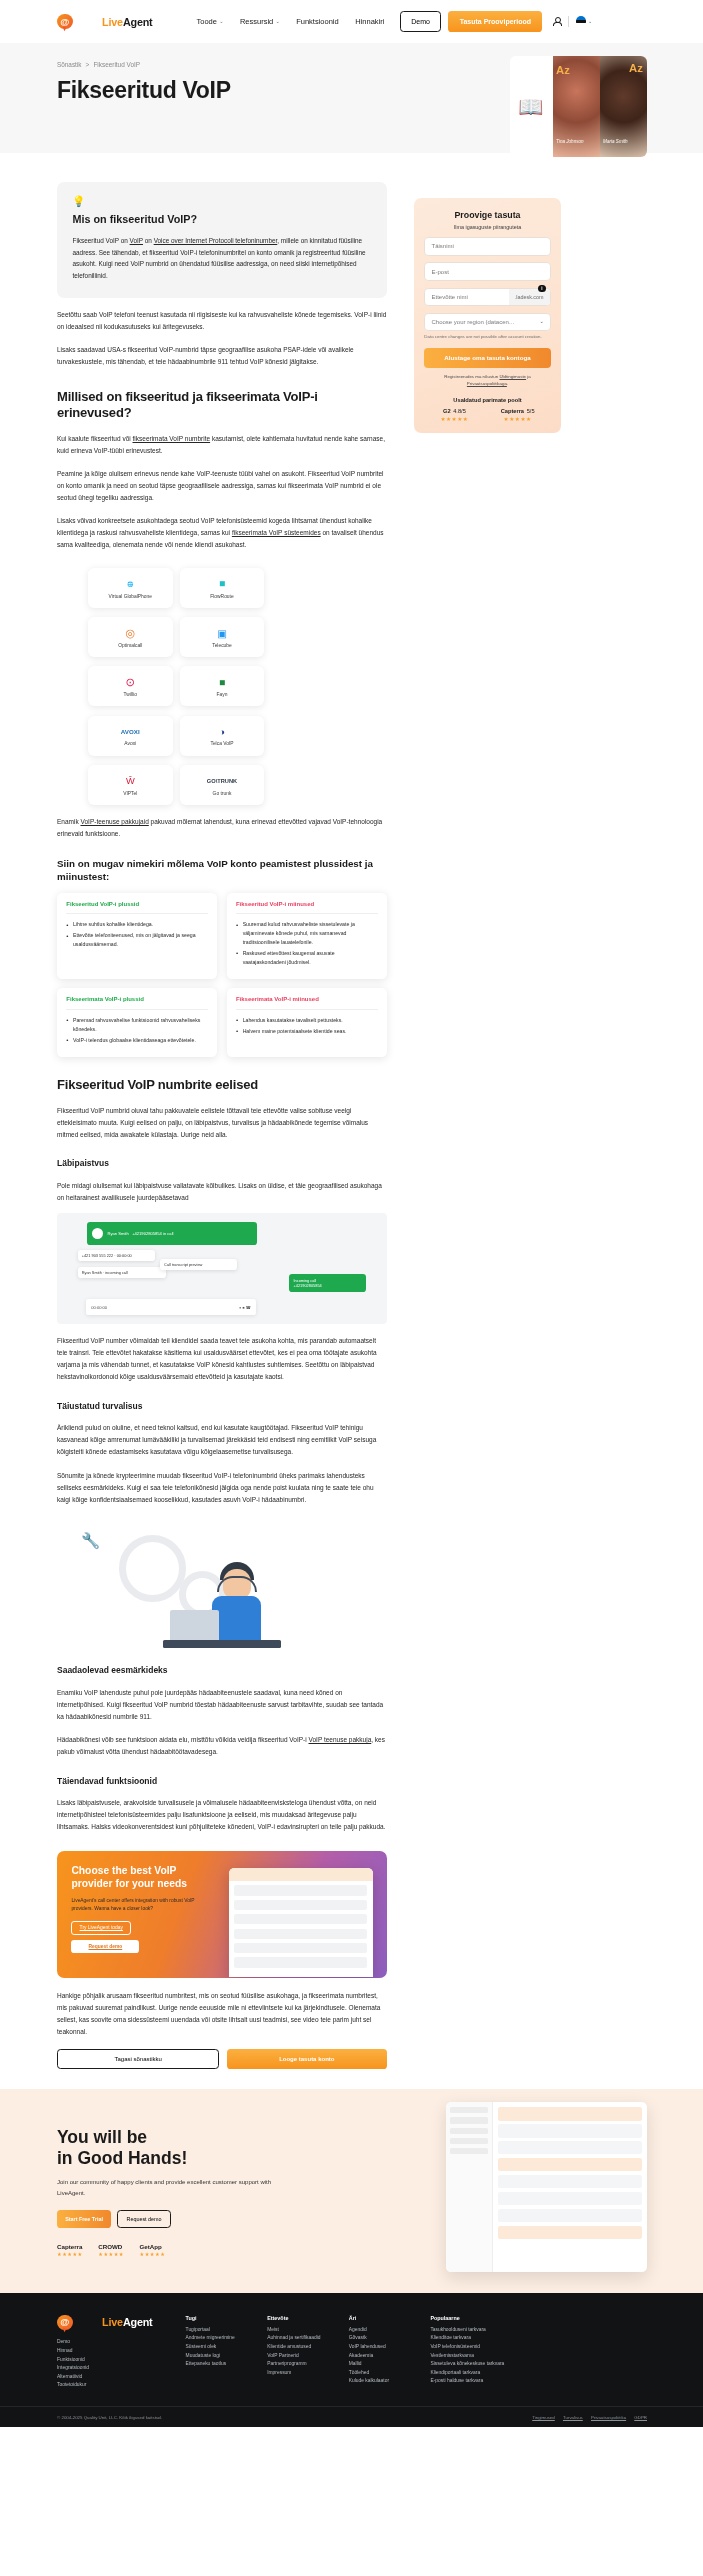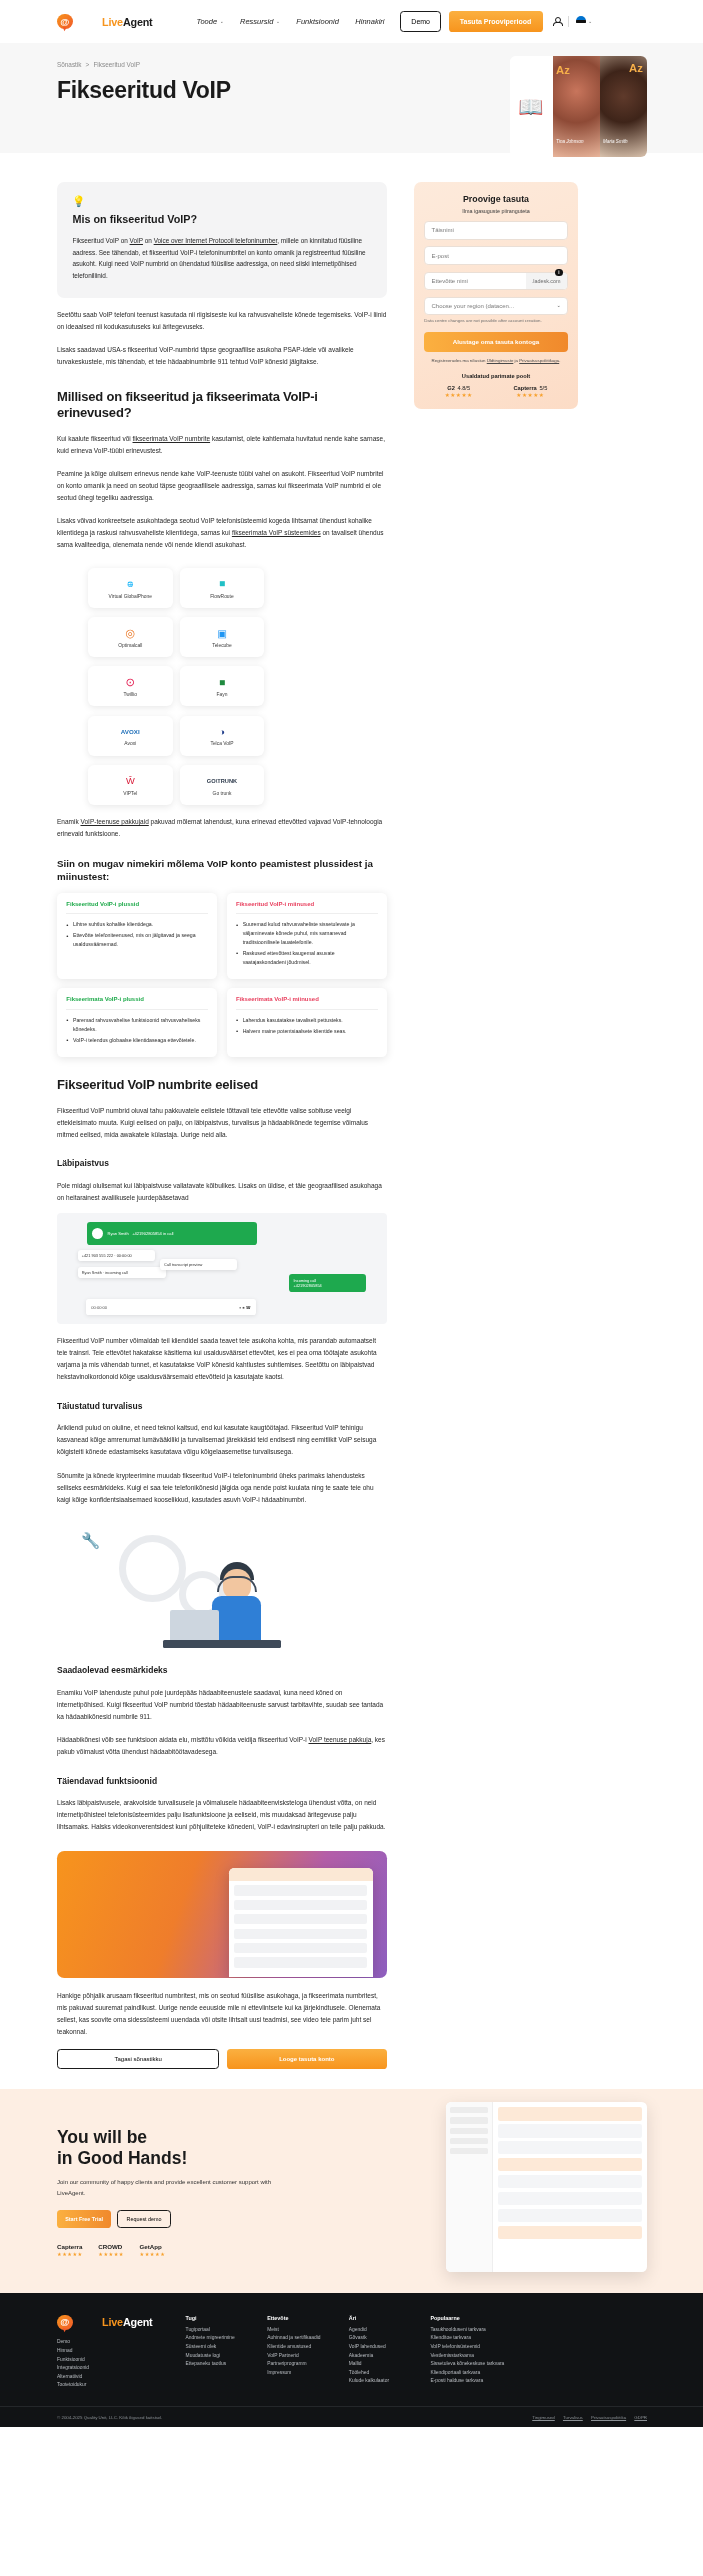--- a/index.html
+++ b/index.html
@@ -27,21 +27,21 @@
   }
   .logo-mark::after{
     content:""; position:absolute; bottom:-2.1px; left:4.6px;
     border-left:3.1px solid transparent; border-right:1px solid transparent;
     border-top:4.1px solid #f15a29; transform: rotate(18deg);
   }
   .logo-text { font-size: 10.8px; font-weight: 700; letter-spacing:-0.2px;padding-left:26px; }
   .logo-text .live { color: #f7941d; }
   .logo-text .agent { color: #1b1b1b; }
 
-  .nav { display: flex; align-items: center; gap: 16.5px; font-size: 7.5px; color:#1b1b1b;font-style:italic; }
+  .nav { display: flex; align-items: center; gap: 16.5px; font-size: 7.5px; color:#1b1b1b; }
   .nav-item { display: flex; align-items: center; gap: 2.6px; cursor: pointer; white-space: nowrap; }
   .caret { font-size: 4.6px; opacity:.8; }
 
   .btn-demo {
     margin-left: 15.5px; border: 0.8px solid #1b1b1b; border-radius: 3.6px;
     padding: 5.7px 10.3px; font-size: 7px; background:#fff; cursor:pointer;
   }
   .btn-trial {
     margin-left: 7.2px; border: none; border-radius: 3.6px; color:#fff;
     background: linear-gradient(180deg,#fbb040,#f7941d);
@@ -71,21 +71,21 @@
   .hero-photos { flex:1; display:flex; }
   .photo { flex:1; position:relative; overflow:hidden; }
   .photo .sig { position:absolute; bottom:13.4px; left:3.1px; color:#fff; font-size:4.6px; font-style:italic; }
   .p1{ background: radial-gradient(circle at 50% 35%, #c8755c 0%, #8e4a36 45%, #e8b49a 100%); }
   .p2{ background: radial-gradient(circle at 50% 40%, #5f3a2b 0%, #3e2419 40%, #d9c2ad 100%); }
   .az { position:absolute; color:#f7b04a; font-weight:700; font-size:11.3px; }
 
   
   .main { width: 590px; margin: 0 auto; display: flex; gap: 27px; padding-top: 29px; align-items: flex-start; }
   .col-left { width: 330px; }
-  .col-right { width: 164px; position: relative; }
+  .col-right { width: 147px; position: relative; margin-top: 16px; }
 
   
   .defbox { background:#f4f4f5; border-radius: 7.2px; padding: 14.4px 15.5px 15.5px 15.5px; }
   .bulb { font-size: 10.8px; line-height:1; }
   .defbox h2 { font-size: 10.8px; font-weight:700; margin: 6.2px 0 9.3px 0; }
   p { font-size: 6.5px; line-height: 1.85; color:#262626; }
   .defbox p { font-size: 6.4px; }
   .u { text-decoration: underline; }
 
   .para { margin-top: 11.3px; }
@@ -442,20 +442,26 @@
     <h3 class="sub">Saadaolevad eesmärkideks</h3>
     <p class="para">Enamiku VoIP lahenduste puhul pole juurdepääs hädaabiteenustele saadaval, kuna need kõned on internetipõhised. Kuigi fikseeritud VoIP numbrid tõestab hädaabiteenuste sarvust tarbitavihte, suudab see tantada ka hädaabikõnesid numbrile 911.</p>
     <p class="para">
       <span>Hädaabikõnesi võib see funktsioon aidata elu, misttõtu võikida veidija fikseeritud VoIP-i </span><a class="u" href="#">VoIP teenuse pakkuja</a><span>, kes pakub võimalust võtta ühendust hädaabitöötavadesega.</span>
     </p>
 
     <h3 class="sub">Täiendavad funktsioonid</h3>
     <p class="para">Lisaks läbipaistvusele, arakvolside turvalisusele ja võimalusele hädaabiteenvisksteloga ühendust võtta, on neid internetipõhisteel telefonisüsteemides palju lisafunktsioone ja eeliseid, mis muudaksad äritegevuse palju lihtsamaks. Halsks videokonverentsidest kuni põhjuliteteke kõnedeni, VoIP-i edavinsirupteri on teile palju pakkuda.</p>
 
     <div class="promo">
+      <div class="promo-left">
+        <h3>Choose the best VoIP provider for your needs</h3>
+        <p class="sm">LiveAgent's call center offers integration with robust VoIP providers. Wanna have a closer look?</p>
+        <a class="btn-ghost" href="#">Try LiveAgent today</a>
+        <a class="btn-solid" href="#">Request demo</a>
+      </div>
       <div class="promo-right">
         <div class="promo-panel">
           <div class="pp-head"></div>
           <div class="pp-row"></div>
           <div class="pp-row"></div>
           <div class="pp-row"></div>
           <div class="pp-row"></div>
           <div class="pp-row"></div>
           <div class="pp-row"></div>
         </div>

